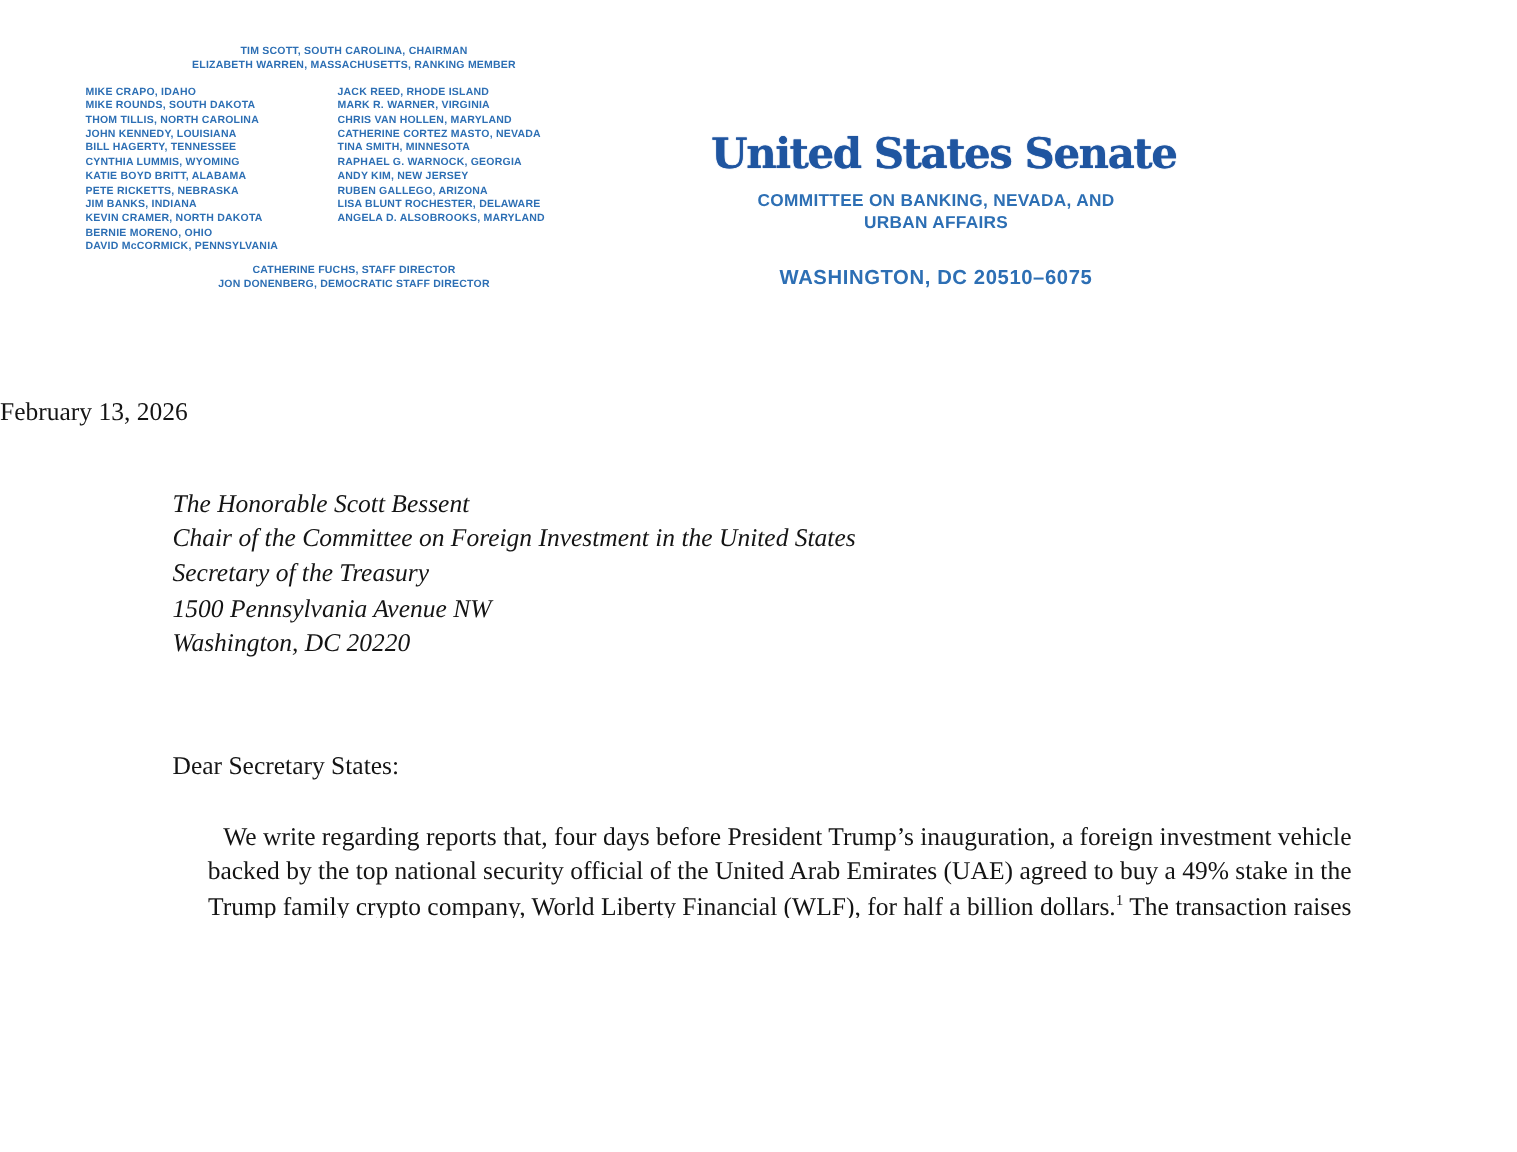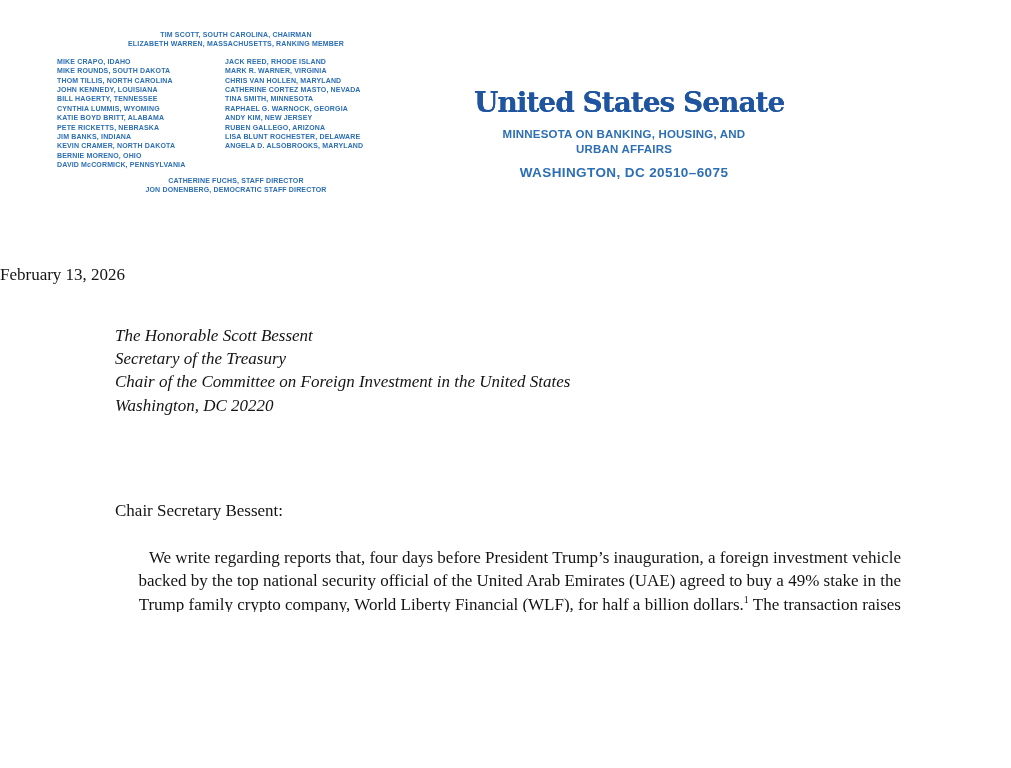--- a/index.html
+++ b/index.html
@@ -57,21 +57,21 @@
     text-shadow:0 0 0.6px currentColor;
   }
   .committee-name{
     margin-top:7px;
     font-weight:bold;
     font-size:11.5px;
     line-height:14.5px;
     letter-spacing:0.2px;
   }
   .washington-line{
-    margin-top:9px;
+    margin-top:21px;
     font-weight:bold;
     font-size:13.5px;
     letter-spacing:0.4px;
   }
 
   
   .date-line{
     position:absolute;
     top:265px; left:0;
     width:100%;
@@ -147,34 +147,35 @@
     </div>
     <div class="staff-lines">
       <div>CATHERINE FUCHS, STAFF DIRECTOR</div>
       <div>JON DONENBERG, DEMOCRATIC STAFF DIRECTOR</div>
     </div>
   </div>
 
   <div class="senate-block">
     <div class="senate-title">United States Senate</div>
     <div class="committee-name">
-      <span>MINNESOTA ON BANKING, HOUSING, AND</span><br>
+      <span>COMMITTEE ON BANKING, NEVADA, AND</span><br>
       <span>URBAN AFFAIRS</span>
     </div>
     <div class="washington-line">WASHINGTON, DC 20510–6075</div>
   </div>
 
   <div class="date-line">February 13, 2026</div>
 
   <div class="recipient-block">
     <div>The Honorable Scott Bessent</div>
+    <div>Chair of the Committee on Foreign Investment in the United States</div>
     <div>Secretary of the Treasury</div>
-    <div>Chair of the Committee on Foreign Investment in the United States</div>
+    <div>1500 Pennsylvania Avenue NW</div>
     <div>Washington, DC 20220</div>
   </div>
 
-  <div class="salutation">Chair Secretary Bessent:</div>
+  <div class="salutation">Dear Secretary States:</div>
 
   <p class="body-par">
     <span>We write regarding reports that, four days before President Trump’s inauguration, a foreign investment vehicle backed by the top national security official of the United Arab Emirates (UAE) agreed to buy a 49% stake in the Trump family crypto company, World Liberty Financial (WLF), for half a billion dollars.</span><sup>1</sup><span> The transaction raises significant national security concerns. You serve as Chair of the Committee on Foreign Investment in the United States (CFIUS), which is responsible for reviewing certain foreign investments in U.S. businesses for national security risks. We ask that you confirm that CFIUS will carefully examine the transaction; determine whether CFIUS review is required; and, if so, conduct a comprehensive, thorough, and unbiased investigation. We also expect to be briefed on your progress.</span>
   </p>
 
 </div>
 
 </body></html>

